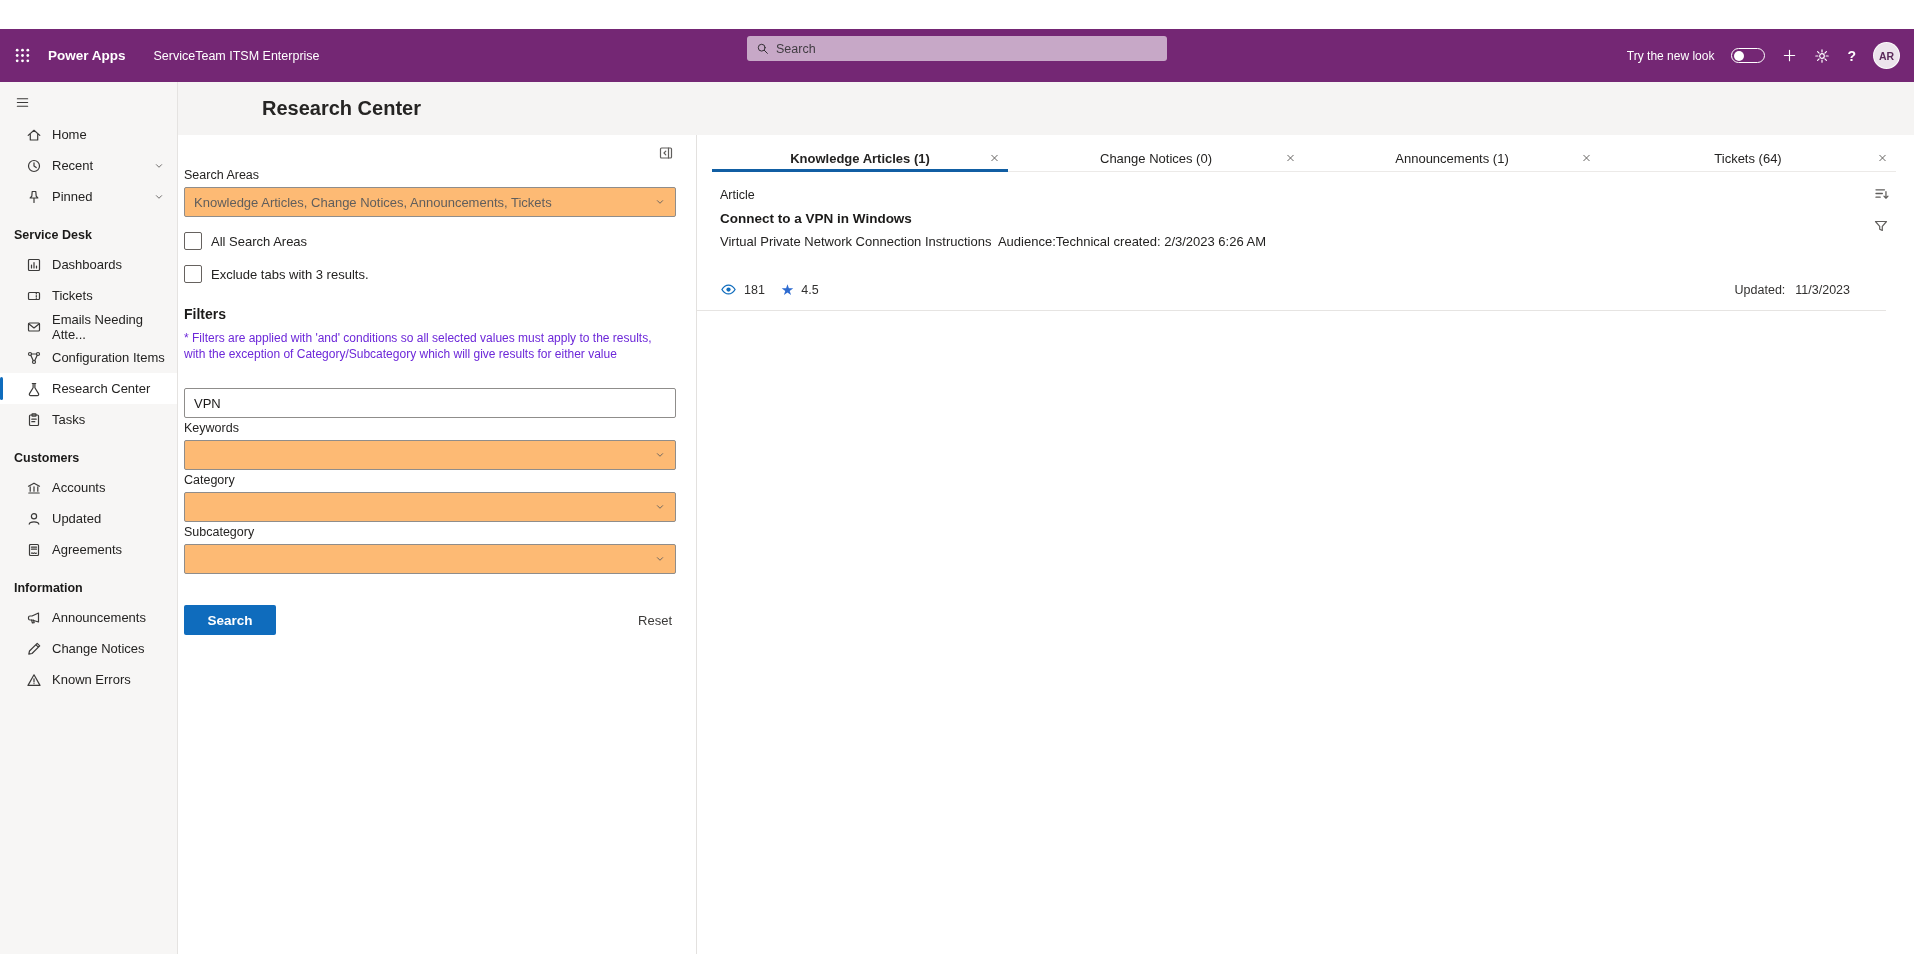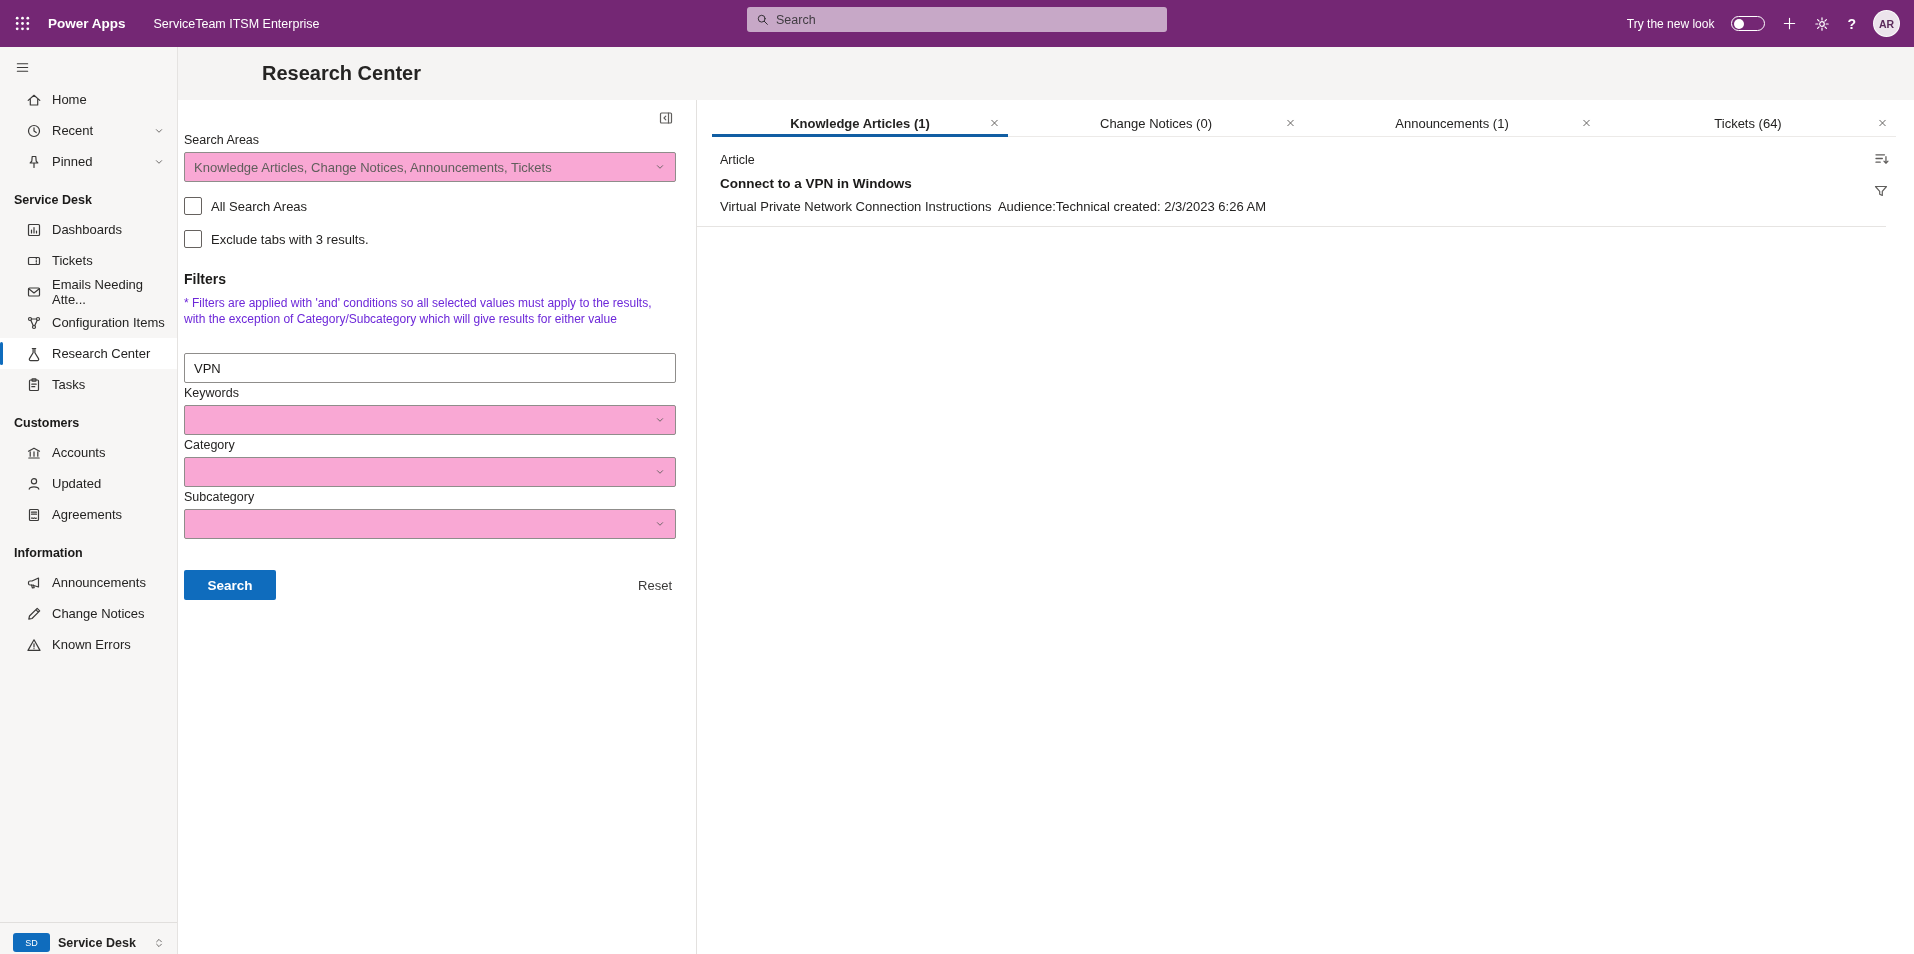--- a/index.html
+++ b/index.html
@@ -4,22 +4,22 @@
 <style>
   * { margin:0; padding:0; box-sizing:border-box; }
   html,body { width:1914px; height:954px; overflow:hidden; background:#fff;
     font-family:"Liberation Sans","DejaVu Sans",sans-serif; color:#242322; }
   :root { --brand:#742774; --accent:#0f6cbd; --star:#2e6bd0; --tabline:#115ea3; }
 
   svg.icon { display:block; fill:none; stroke:currentColor; stroke-width:1.2;
     stroke-linecap:round; stroke-linejoin:round; }
 
   
-  .topbar { height:47px; background:var(--brand); display:flex; align-items:center;
-    padding:0 14px; position:relative; color:#fff; }
+  .topbar { height:53px; background:var(--brand); display:flex; align-items:center;
+    padding:0 14px; position:relative; color:#fff;margin-top:29px; }
   .waffle { width:34px; height:39px; display:flex; align-items:center; cursor:pointer; color:#fff; }
   .brand { font-weight:700; font-size:13.5px; margin-right:28px; white-space:nowrap; }
   .appname { font-size:12.5px; white-space:nowrap; }
   .top-search { position:absolute; left:50%; top:7px; transform:translateX(-50%); width:420px;
     height:25px; background:rgba(255,255,255,.6); border-radius:3px; display:flex;
     align-items:center; padding:0 9px; gap:7px; color:#2f2b30; }
   .top-search input { border:none; outline:none; background:transparent; font-size:12.5px;
     color:#201f1e; width:100%; font-family:inherit; }
   .top-search input::placeholder { color:#413c42; }
   .top-right { margin-left:auto; display:flex; align-items:center; gap:17px; }
@@ -59,21 +59,21 @@
   .page-header { height:53px; background:#f5f4f3; display:flex; align-items:center;
     padding-left:84px; flex:none; }
   .page-title { font-size:20px; font-weight:700; color:#252423; }
   .body { flex:1; display:flex; min-height:0; background:#fff; }
 
   
   .filter-panel { width:519px; flex:none; border-right:1px solid #e3e1df; padding:6px 20px 0 6px; }
   .panel-top { display:flex; justify-content:flex-end; padding:4px 2px 7px 0; color:#605e5c; }
   .f-label { font-size:12.5px; color:#242322; margin-bottom:5px; }
   .dropdown { height:30px; border:1px solid #8f8d8b; border-radius:2px; display:flex;
-    align-items:center; padding:0 9px; font-size:13px; color:#605e5c; background:#f9a8d4;
+    align-items:center; padding:0 9px; font-size:13px; color:#605e5c; background:#fdba74;
     cursor:pointer; white-space:nowrap; overflow:hidden; }
   .dropdown .chev { margin-left:auto; color:#605e5c; display:flex; padding-left:6px; }
   .checkbox-row { display:flex; align-items:center; gap:9px; margin-top:15px; font-size:13px; }
   .checkbox { width:18px; height:18px; border:1px solid #66625f; border-radius:2px;
     background:#fff; flex:none; cursor:pointer; }
   .filters-heading { margin-top:23px; font-size:14px; font-weight:700; color:#1b1a19; }
   .filters-note { margin-top:9px; font-size:12px; color:#6d28d9; line-height:1.3; }
   .text-input { margin-top:26px; width:100%; height:30px; border:1px solid #8f8d8b;
     border-radius:2px; padding:0 9px; font-size:13px; color:#1b1a19; font-family:inherit; outline:none; }
   .f-group { margin-top:3px; }
@@ -532,20 +532,34 @@
                   <use href="#sym-close"></use>
                 </svg>
               </span>
           </div>
         </div>
 
         <div class="result-item">
           <div class="ri-type">Article</div>
           <div class="ri-title">Connect to a VPN in Windows</div>
           <div class="ri-desc">Virtual Private Network Connection Instructions  Audience:Technical created: 2/3/2023 6:26 AM</div>
+          <div class="ri-stats">
+            <span class="ri-eye">
+                <svg class="icon" width="17" height="17" viewBox="0 0 16 16">
+                  <use href="#sym-eye"></use>
+                </svg>
+              </span>
+            <span class="ri-views">181</span>
+            <span class="ri-star">★</span>
+            <span class="ri-rating">4.5</span>
+            <span class="ri-updated">
+              <span>Updated:</span>
+              <span>11/3/2023</span>
+            </span>
+          </div>
         </div>
 
         <div class="results-tools">
           <span class="tool">
               <svg class="icon" width="17" height="17" viewBox="0 0 16 16">
                 <use href="#sym-sort"></use>
               </svg>
             </span>
           <span class="tool">
               <svg class="icon" width="16" height="16" viewBox="0 0 16 16">

